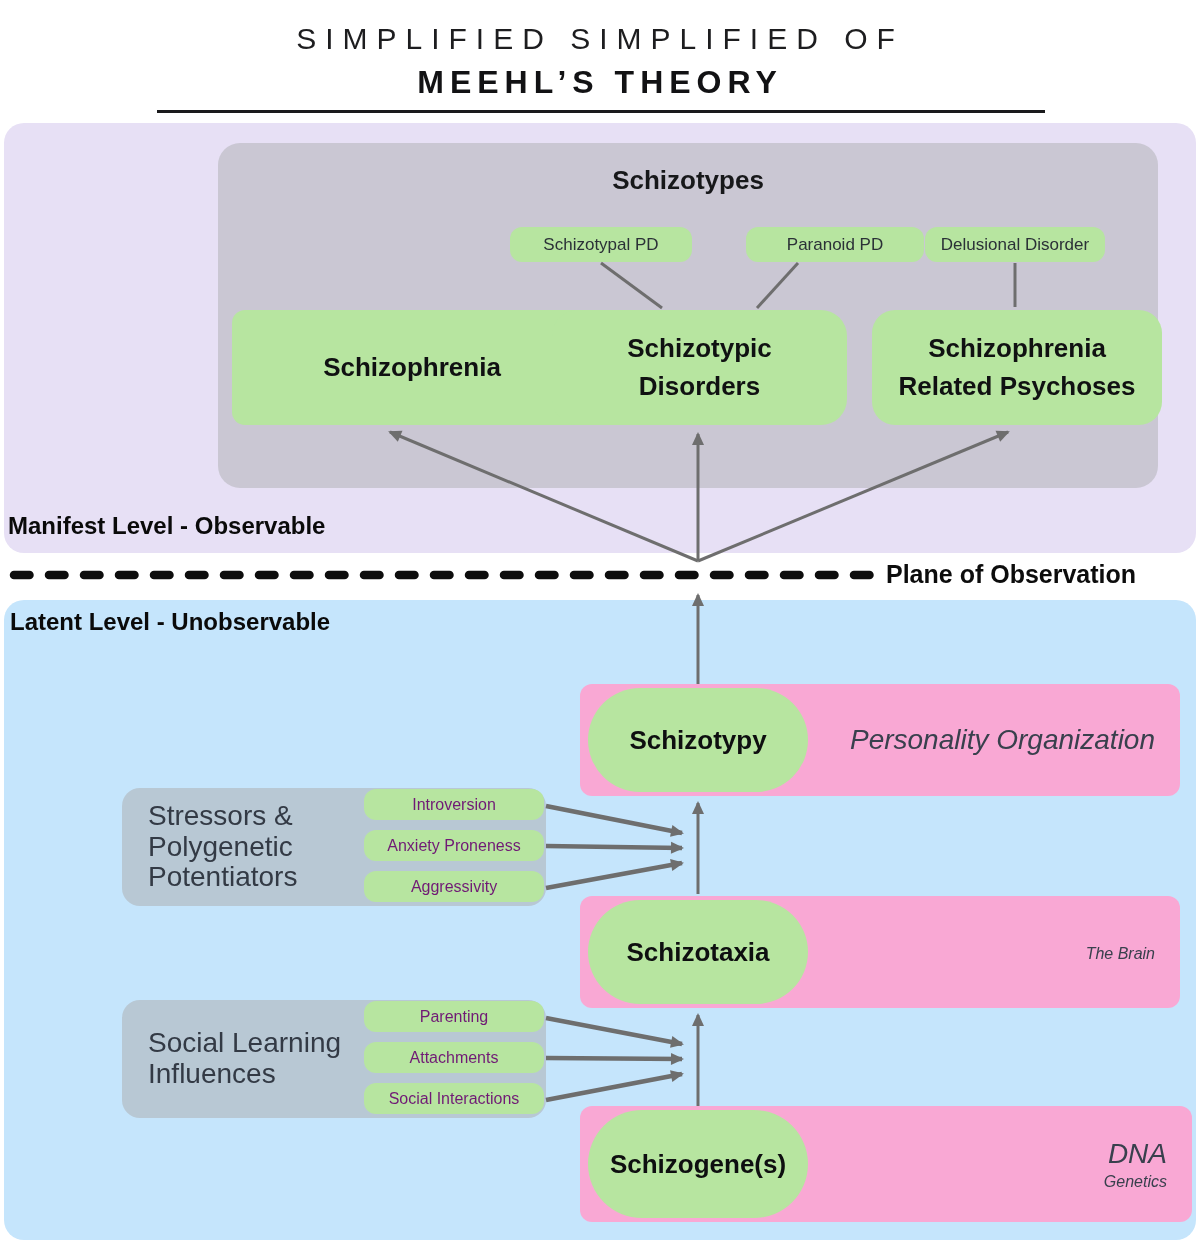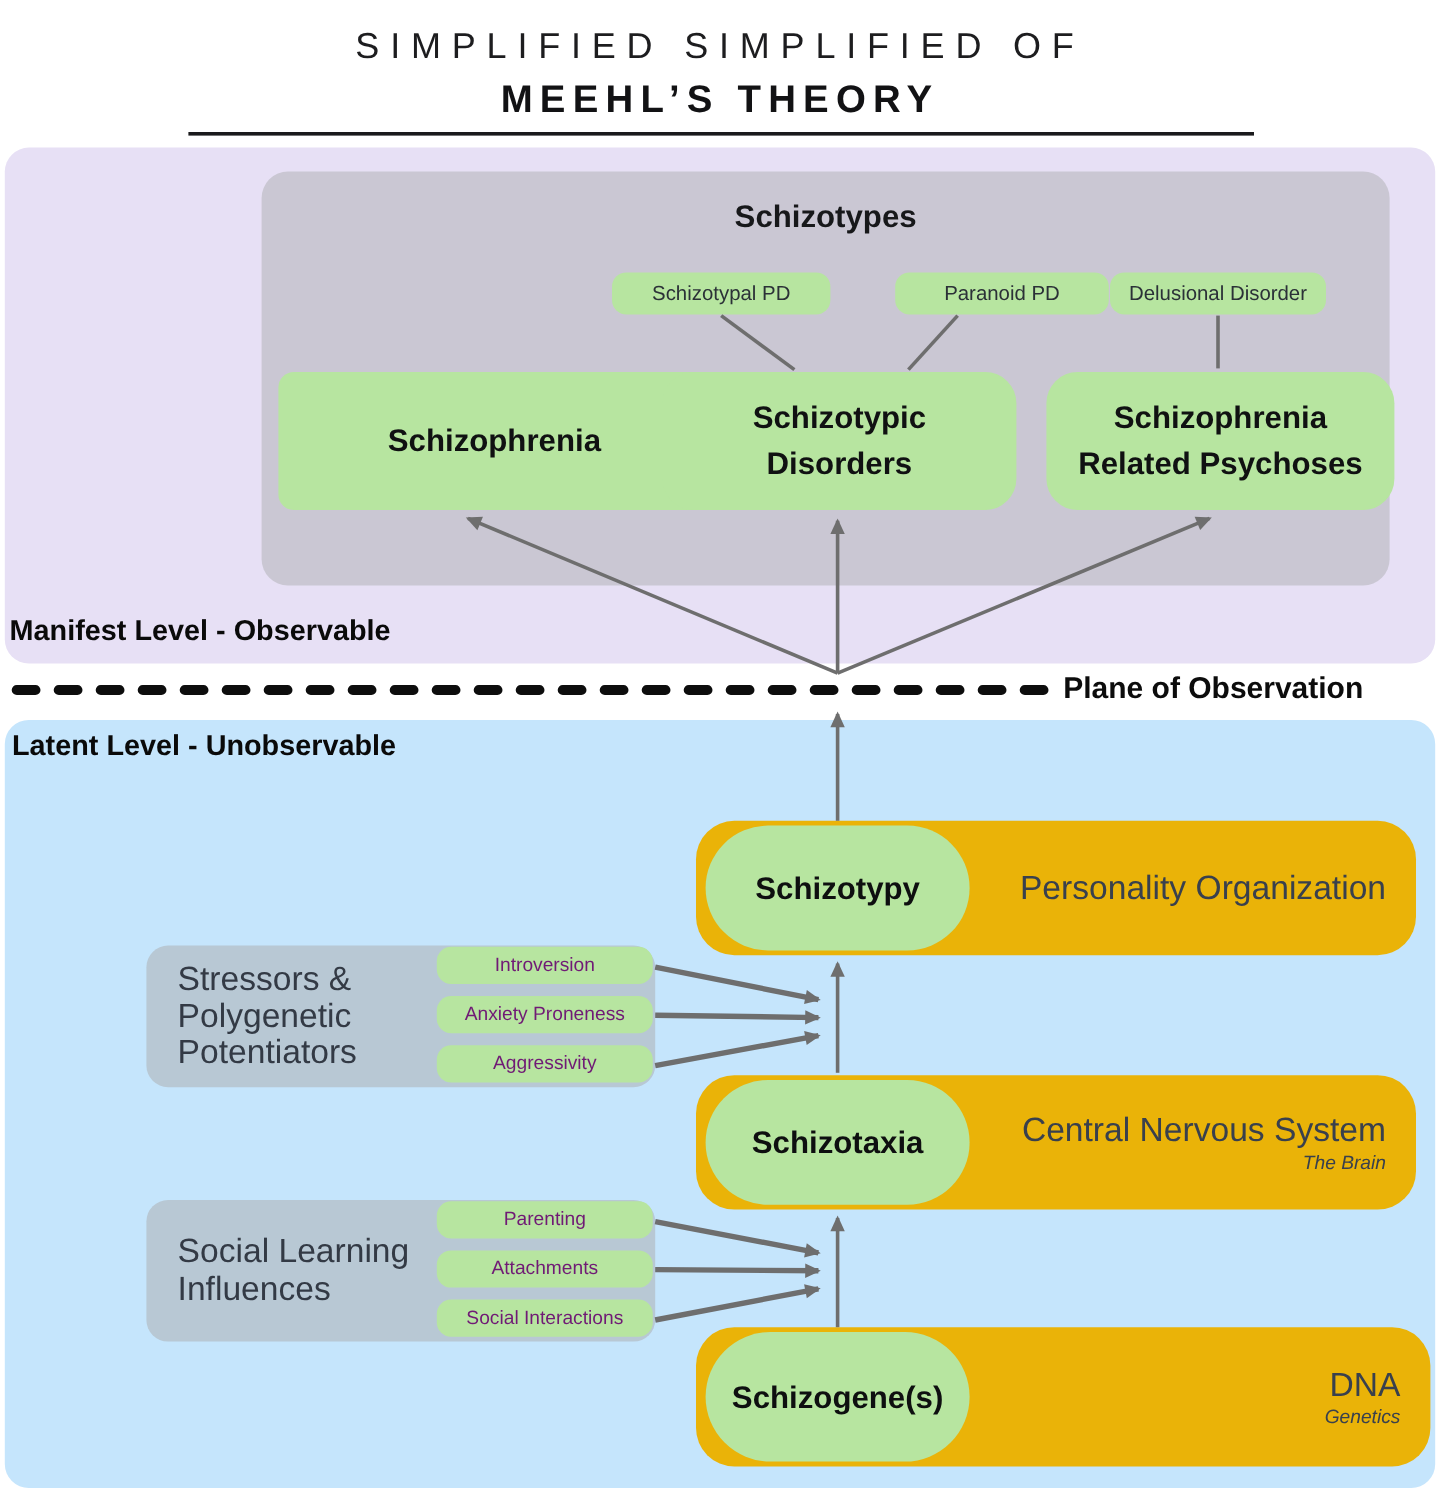--- a/index.html
+++ b/index.html
@@ -32,33 +32,33 @@
           font-size:17px; color:#2b3137; z-index:3; }
   .chip-1 { left:510px; width:182px; }
   .chip-2 { left:710px; width:178px;margin-left:36px; }
   .chip-3 { left:925px; width:180px; }
   .outcome { position:absolute; top:310px; height:115px; background:#b7e5a0; border-radius:26px;
              display:flex; align-items:center; justify-content:center; text-align:center;
              font-size:26px; font-weight:700; color:#101112; line-height:1.45; z-index:3; }
   .outcome span { max-width:268px; }
   .outcome-1 { left:232px; width:360px;border-radius:13px; }
   .outcome-2 { left:552px; width:295px; }
-  .outcome-3 { left:872px; width:290px; }
+  .outcome-3 { left:872px; width:290px;border-radius:23px; }
 
   
-  .node-row { position:absolute; left:580px; width:600px; background:#eab308; border-radius:32px; z-index:2; }
+  .node-row { position:absolute; left:580px; width:600px; background:#f9a8d4; border-radius:12px; z-index:2; }
   .row-1 { top:684px; height:112px; }
   .row-2 { top:896px; height:112px; }
   .row-3 { top:1106px; height:116px;padding-left:12px; }
   .pill { position:absolute; left:8px; top:4px; bottom:4px; width:220px; background:#b7e5a0;
           border-radius:54px; display:flex; align-items:center; justify-content:center;
           font-size:26px; font-weight:700; color:#0e0f10; }
   .context { position:absolute; right:25px; top:0; height:100%; display:flex; flex-direction:column;
              justify-content:center; align-items:flex-end; color:#39404d; }
-  .context-main { font-size:28px; font-weight:400; white-space:nowrap; }
+  .context-main { font-size:28px; font-weight:400; white-space:nowrap;font-style:italic; }
   .context-sub  { font-size:16px; font-style:italic; margin-top:3px; }
 
   .influence-box { position:absolute; left:122px; width:424px; height:118px;
                    background:#b8c8d4; border-radius:18px; z-index:2; }
   .inf-1 { top:788px; }
   .inf-2 { top:1000px; }
   .influence-title { position:absolute; left:26px; top:0; height:100%; width:250px;
                      display:flex; align-items:center; font-size:28px; color:#333a45; line-height:1.1; }
   .mini-pill { position:absolute; left:242px; width:180px; height:31px; background:#b7e5a0;
                border-radius:12px; display:flex; align-items:center; justify-content:center;
@@ -106,21 +106,20 @@
   <div class="node-row row-1">
     <div class="pill">Schizotypy</div>
     <div class="context">
       <div class="context-main">Personality Organization</div>
     </div>
   </div>
 
   <div class="node-row row-2">
     <div class="pill">Schizotaxia</div>
     <div class="context">
-      <div class="context-main">Central Nervous System</div>
       <div class="context-sub">The Brain</div>
     </div>
   </div>
 
   <div class="node-row row-3">
     <div class="pill">Schizogene(s)</div>
     <div class="context">
       <div class="context-main">DNA</div>
       <div class="context-sub">Genetics</div>
     </div>

